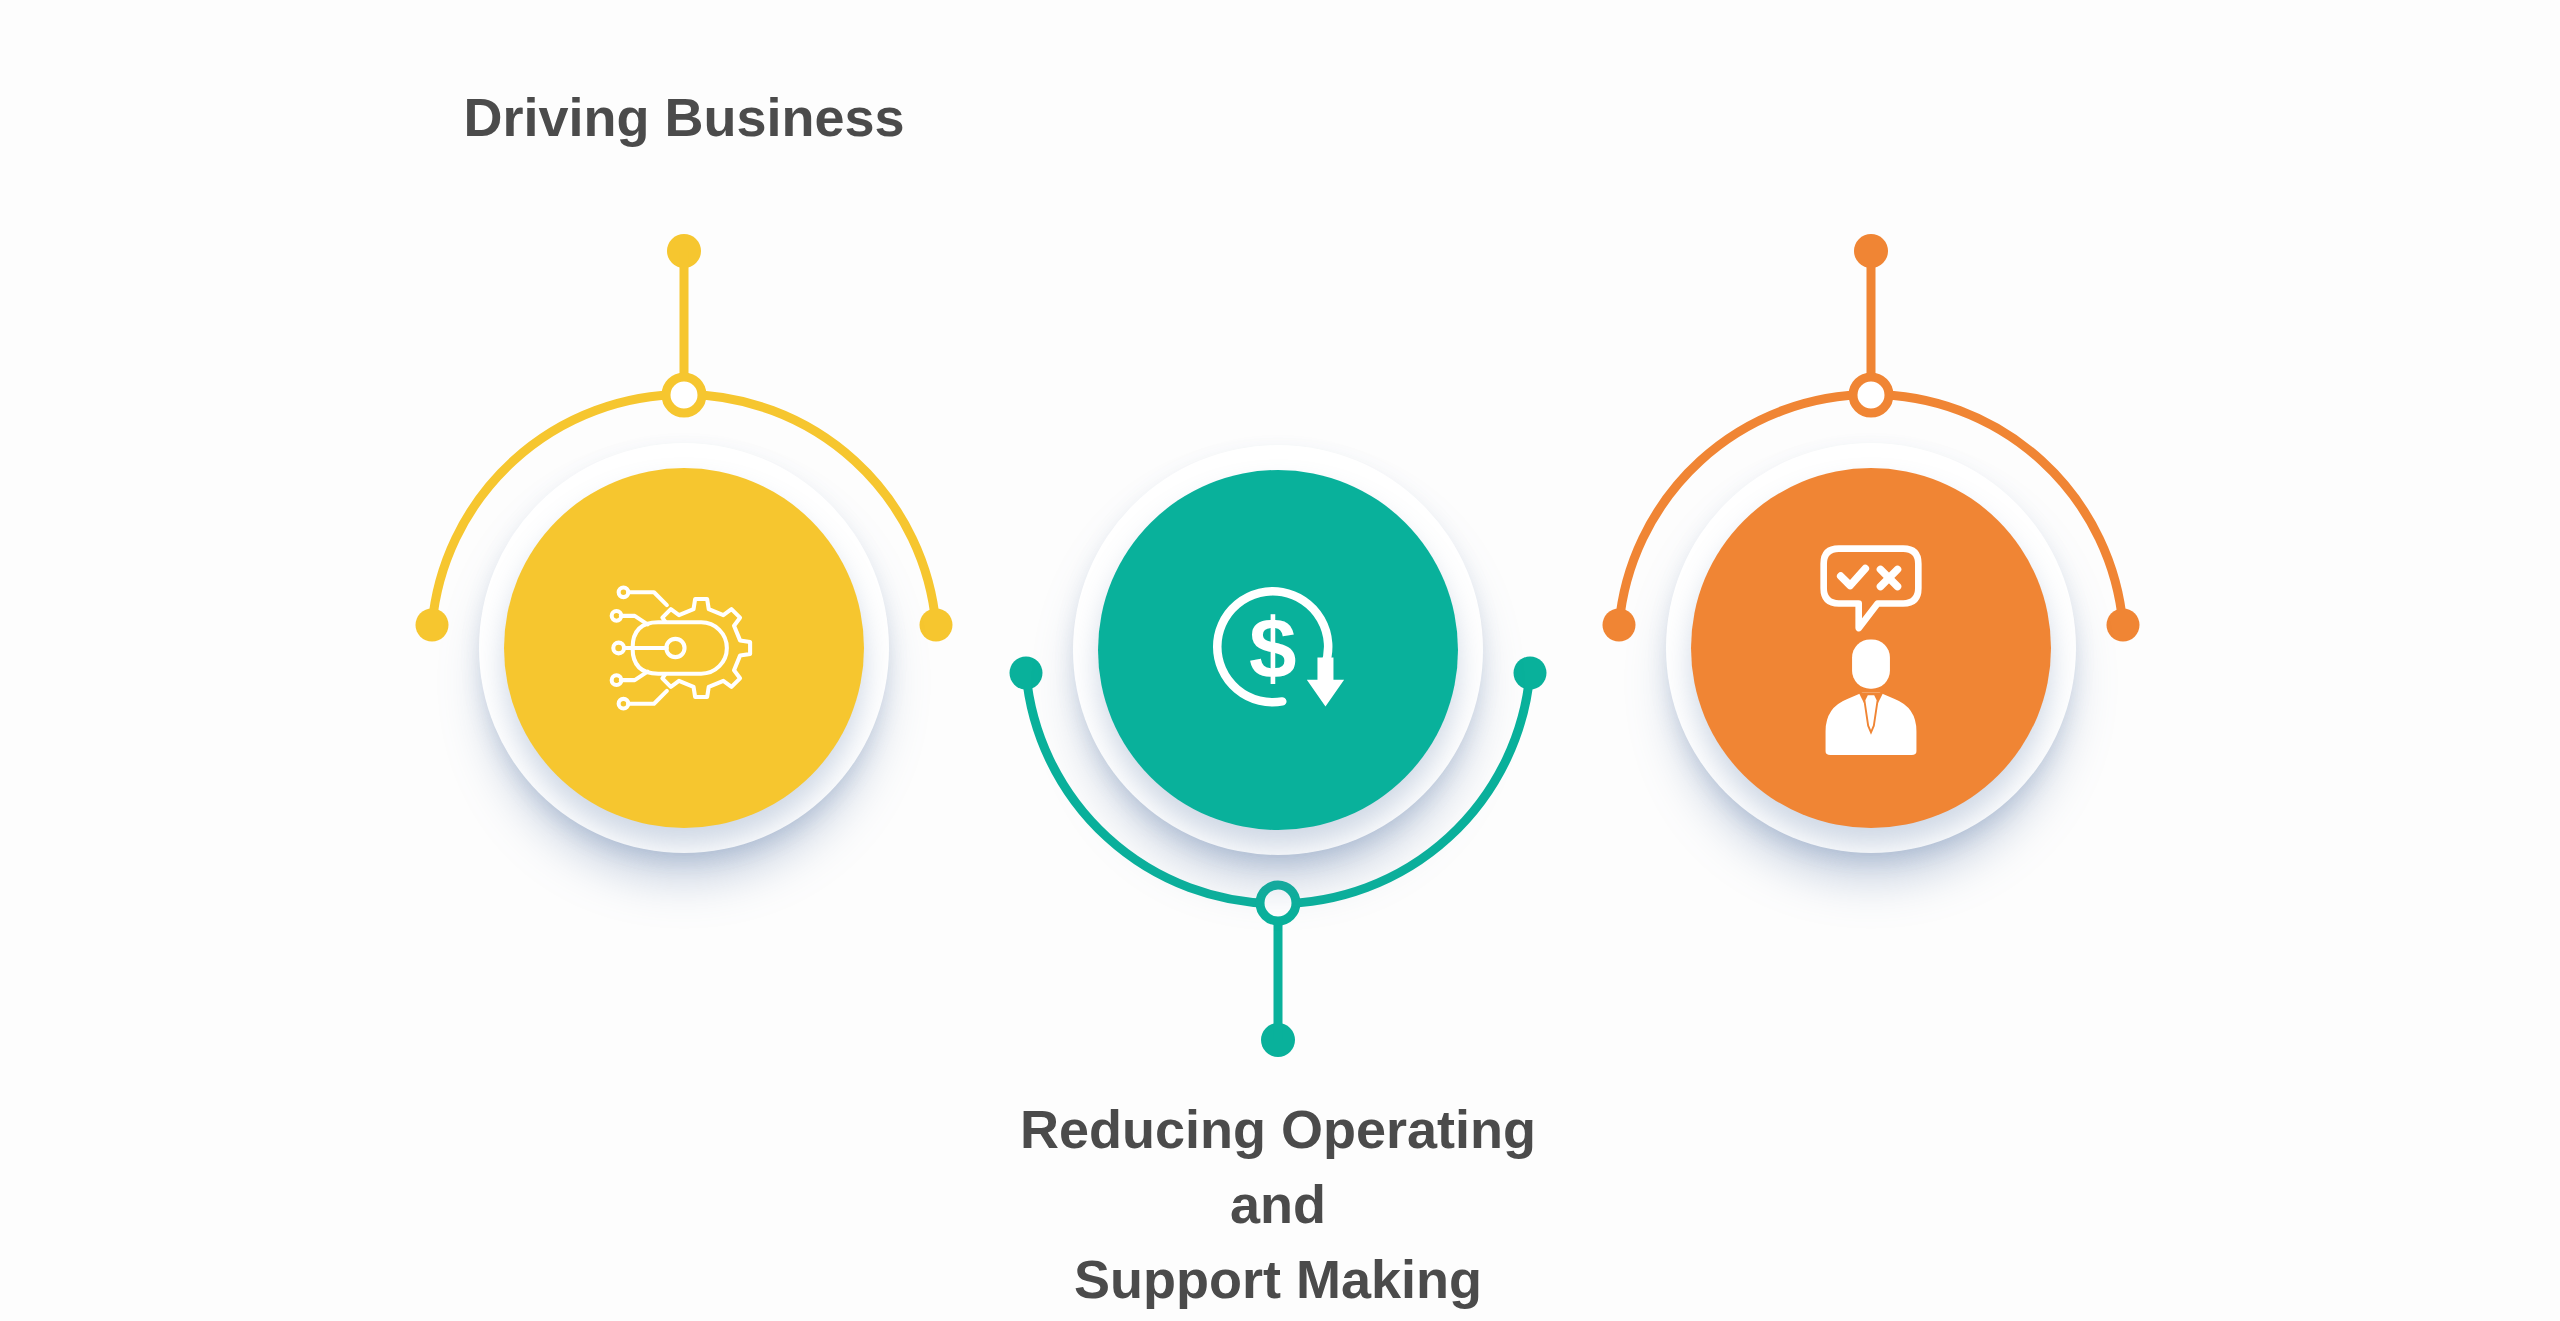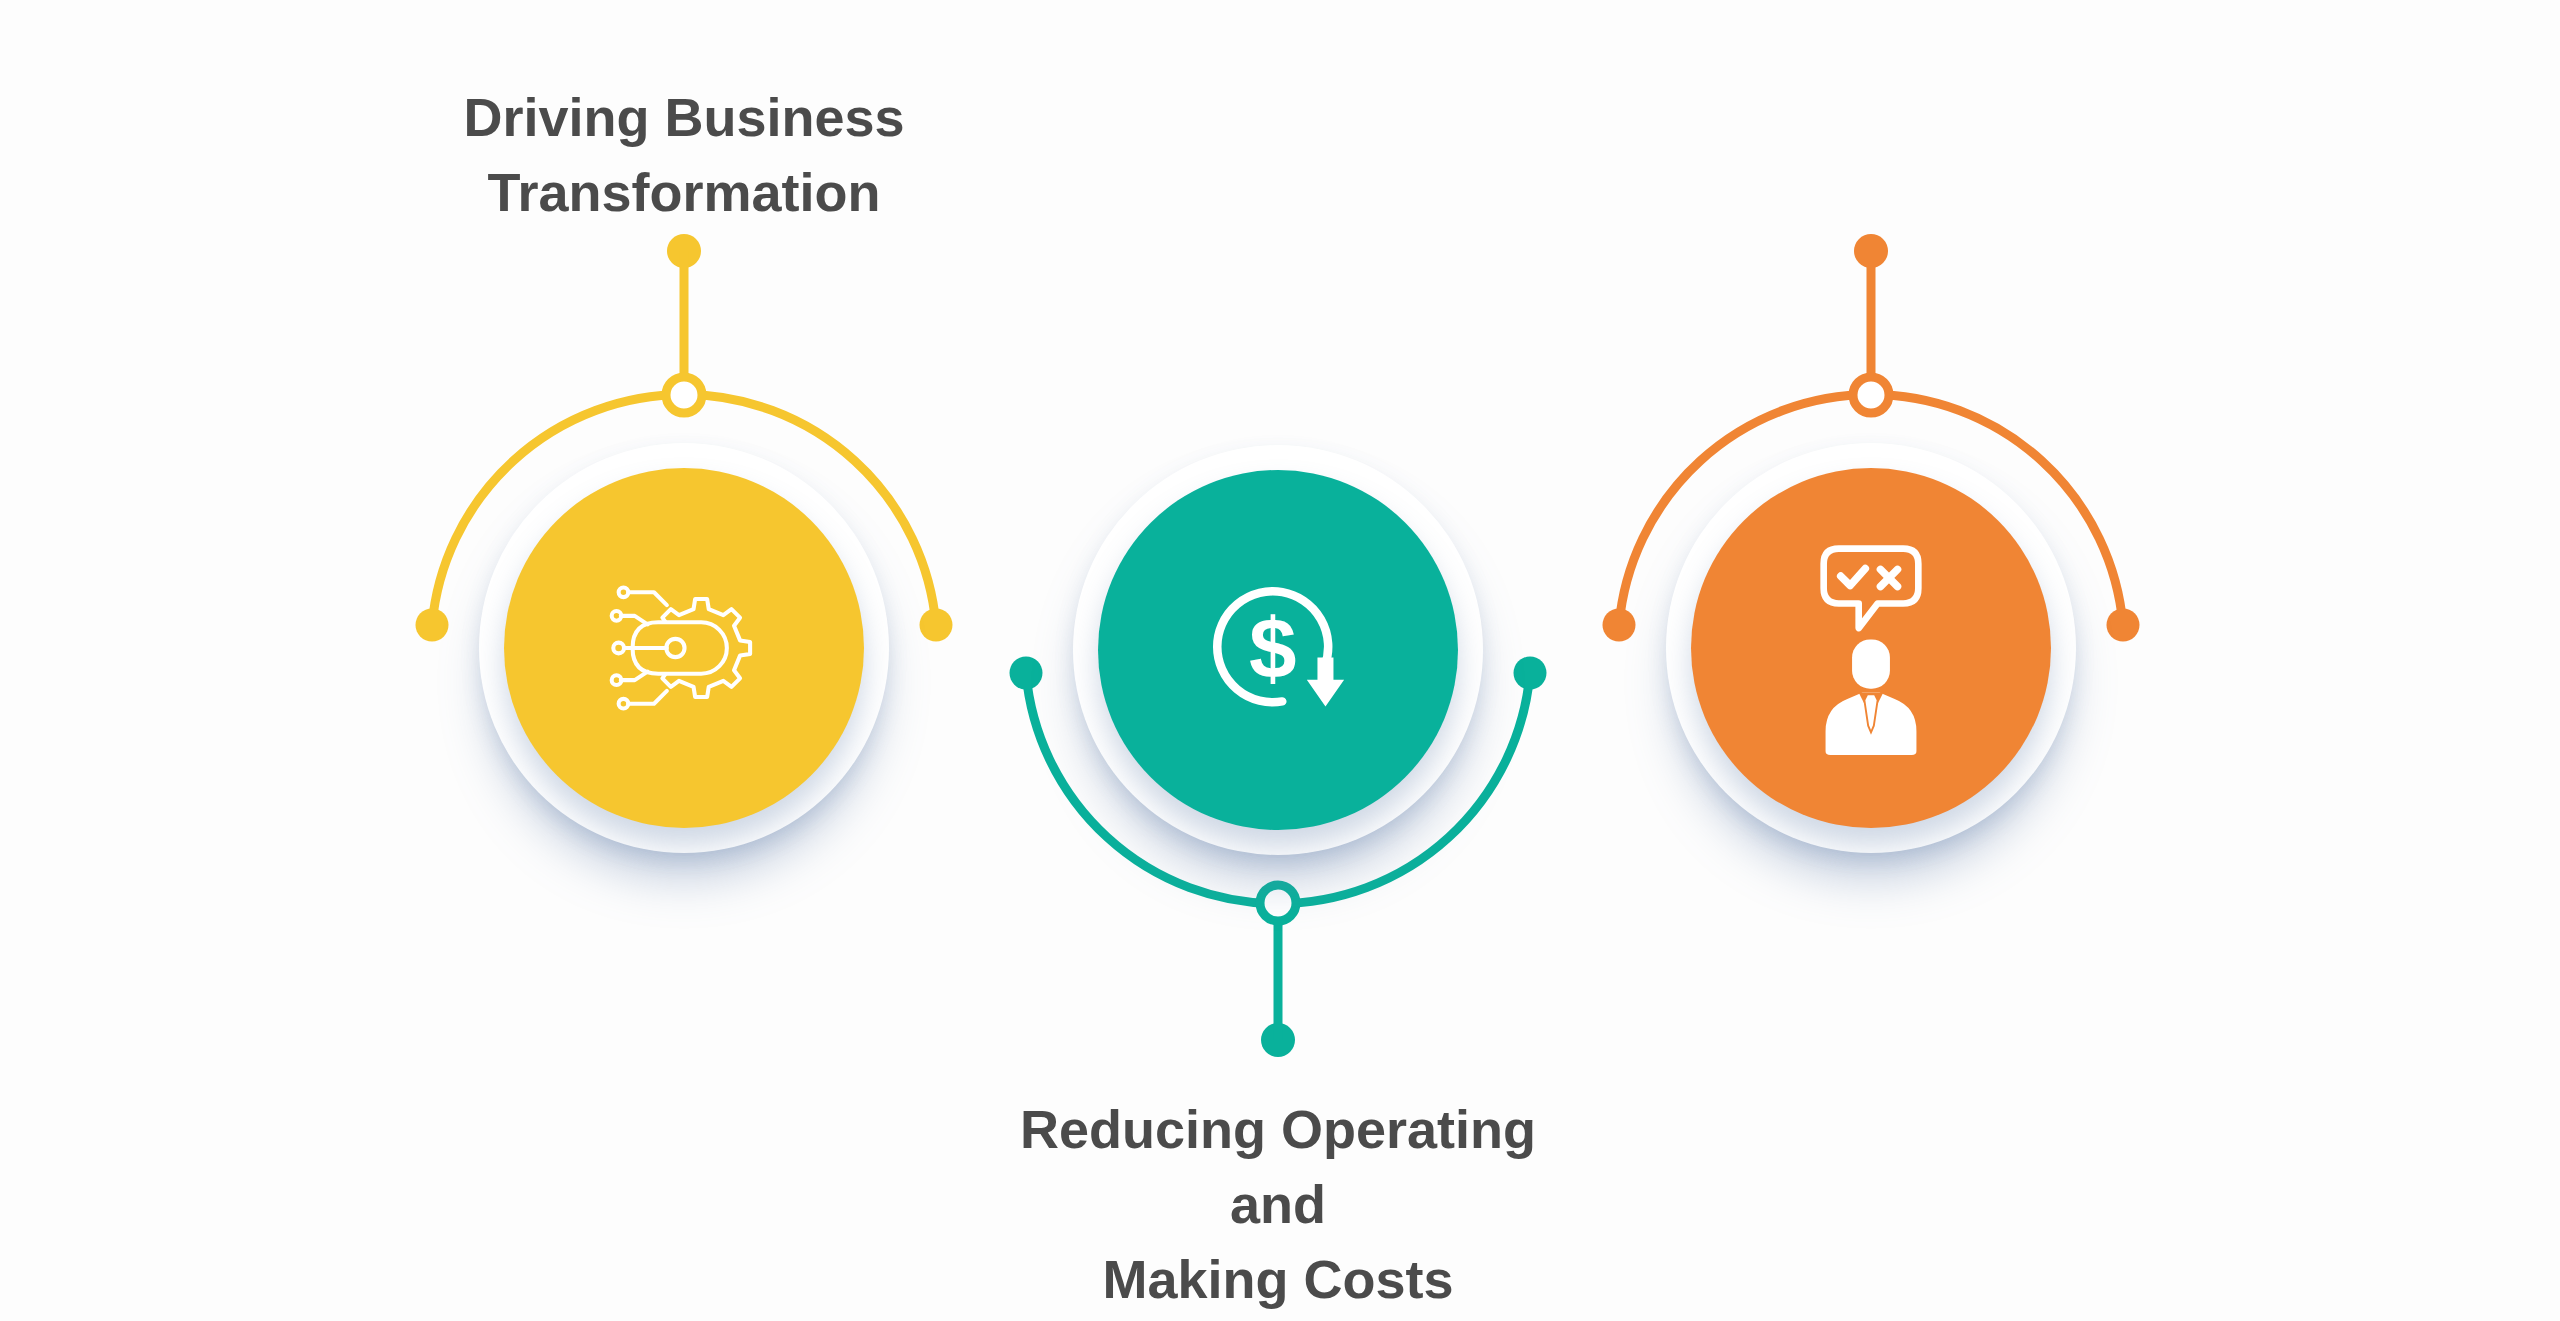--- a/index.html
+++ b/index.html
@@ -41,21 +41,20 @@
   .item.down .inner{top:470px;}
 
   .inner svg{display:block;}
 </style>
 </head>
 <body>
 
 <div class="item up c-yellow" style="left:384px">
   <div class="title">
     <span style="display:block">Driving Business</span>
-    <span style="display:block">Transformation</span>
   </div>
   <svg class="connector" width="600" height="1321" viewBox="0 0 600 1321">
     <circle cx="300" cy="251" r="17" fill="currentColor"></circle>
     <line x1="300" y1="251" x2="300" y2="378" stroke="currentColor" stroke-width="9"></line>
     <path d="M48,625.1 A253,253 0 0 1 552,625.1" fill="none" stroke="currentColor" stroke-width="9"></path>
     <circle cx="48" cy="625" r="16.5" fill="currentColor"></circle>
     <circle cx="552" cy="625" r="16.5" fill="currentColor"></circle>
     <circle cx="300" cy="395" r="18" fill="#ffffff" stroke="currentColor" stroke-width="9"></circle>
   </svg>
   <div class="outer"></div>
@@ -76,21 +75,21 @@
         <path d="M18,122 H42 L54,110"></path>
         <circle cx="13.5" cy="122" r="4.5"></circle>
       </g>
     </svg>
   </div>
 </div>
 
 <div class="item down c-teal" style="left:978px">
   <div class="title">
     <span style="display:block">Reducing Operating and</span>
-    <span style="display:block">Making Costs</span>
+    <span style="display:block">Support Making</span>
   </div>
   <svg class="connector" width="600" height="1321" viewBox="0 0 600 1321">
     <circle cx="300" cy="1040" r="17" fill="currentColor"></circle>
     <line x1="300" y1="920" x2="300" y2="1040" stroke="currentColor" stroke-width="9"></line>
     <path d="M552,673.1 A253,253 0 0 1 48,673.1" fill="none" stroke="currentColor" stroke-width="9"></path>
     <circle cx="552" cy="673" r="16.5" fill="currentColor"></circle>
     <circle cx="48" cy="673" r="16.5" fill="currentColor"></circle>
     <circle cx="300" cy="903" r="18" fill="#ffffff" stroke="currentColor" stroke-width="9"></circle>
   </svg>
   <div class="outer"></div>

